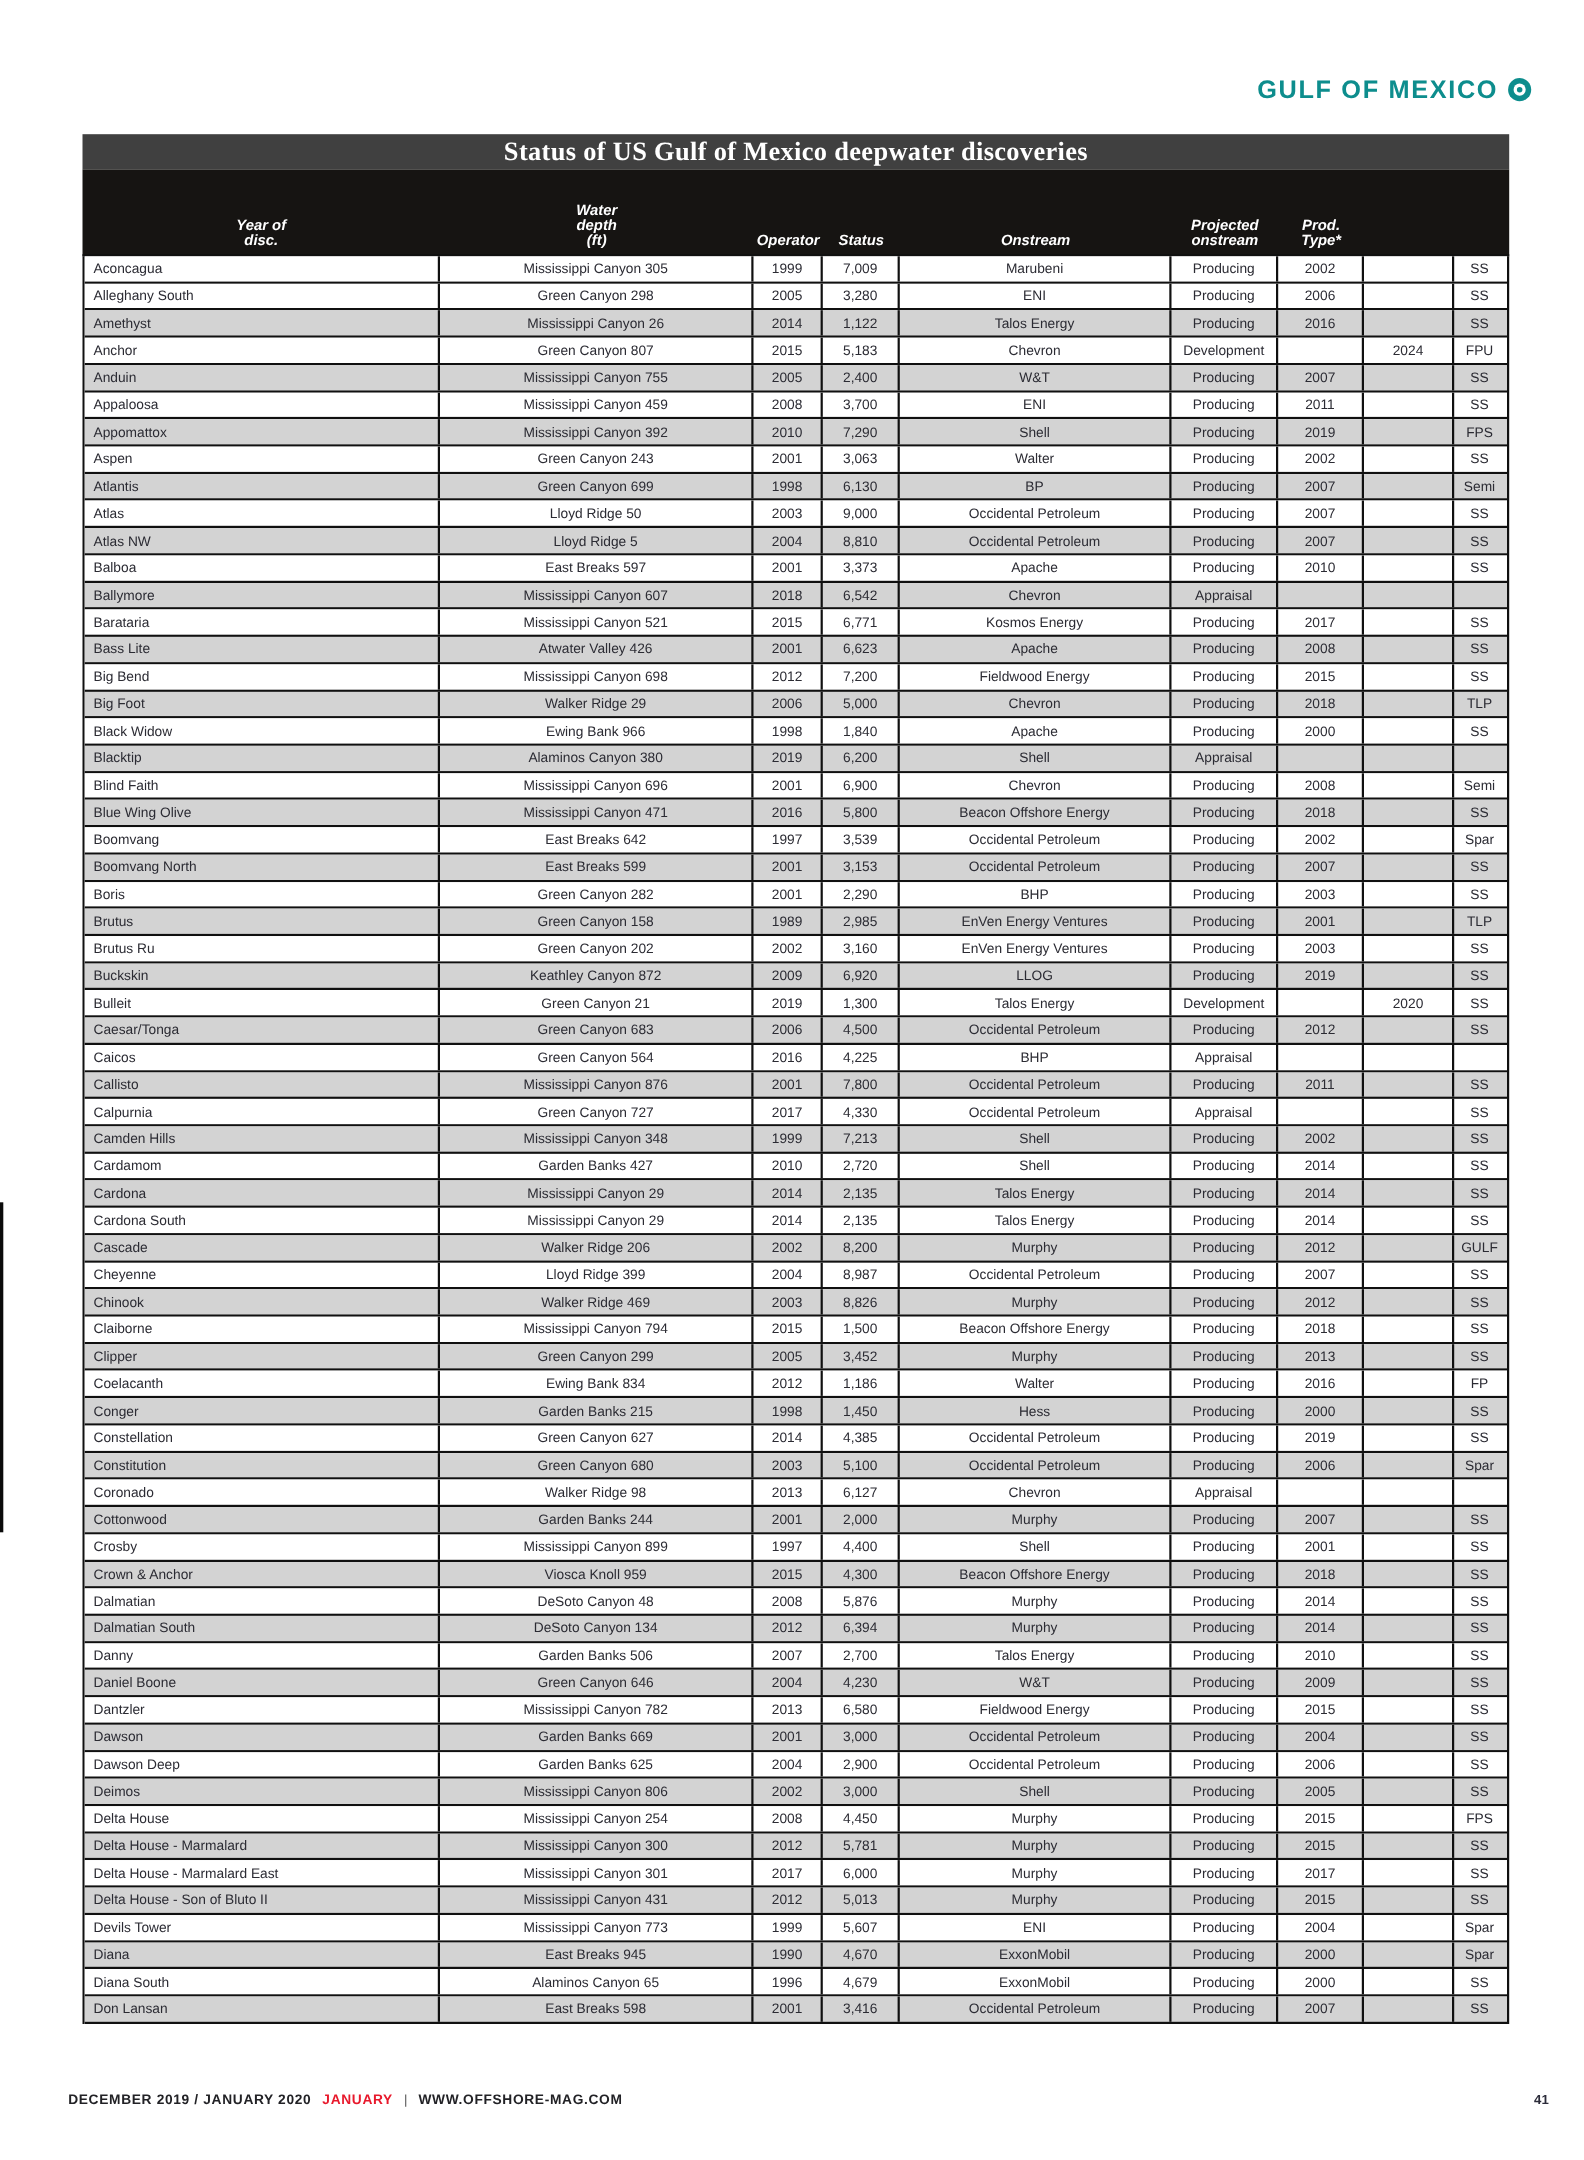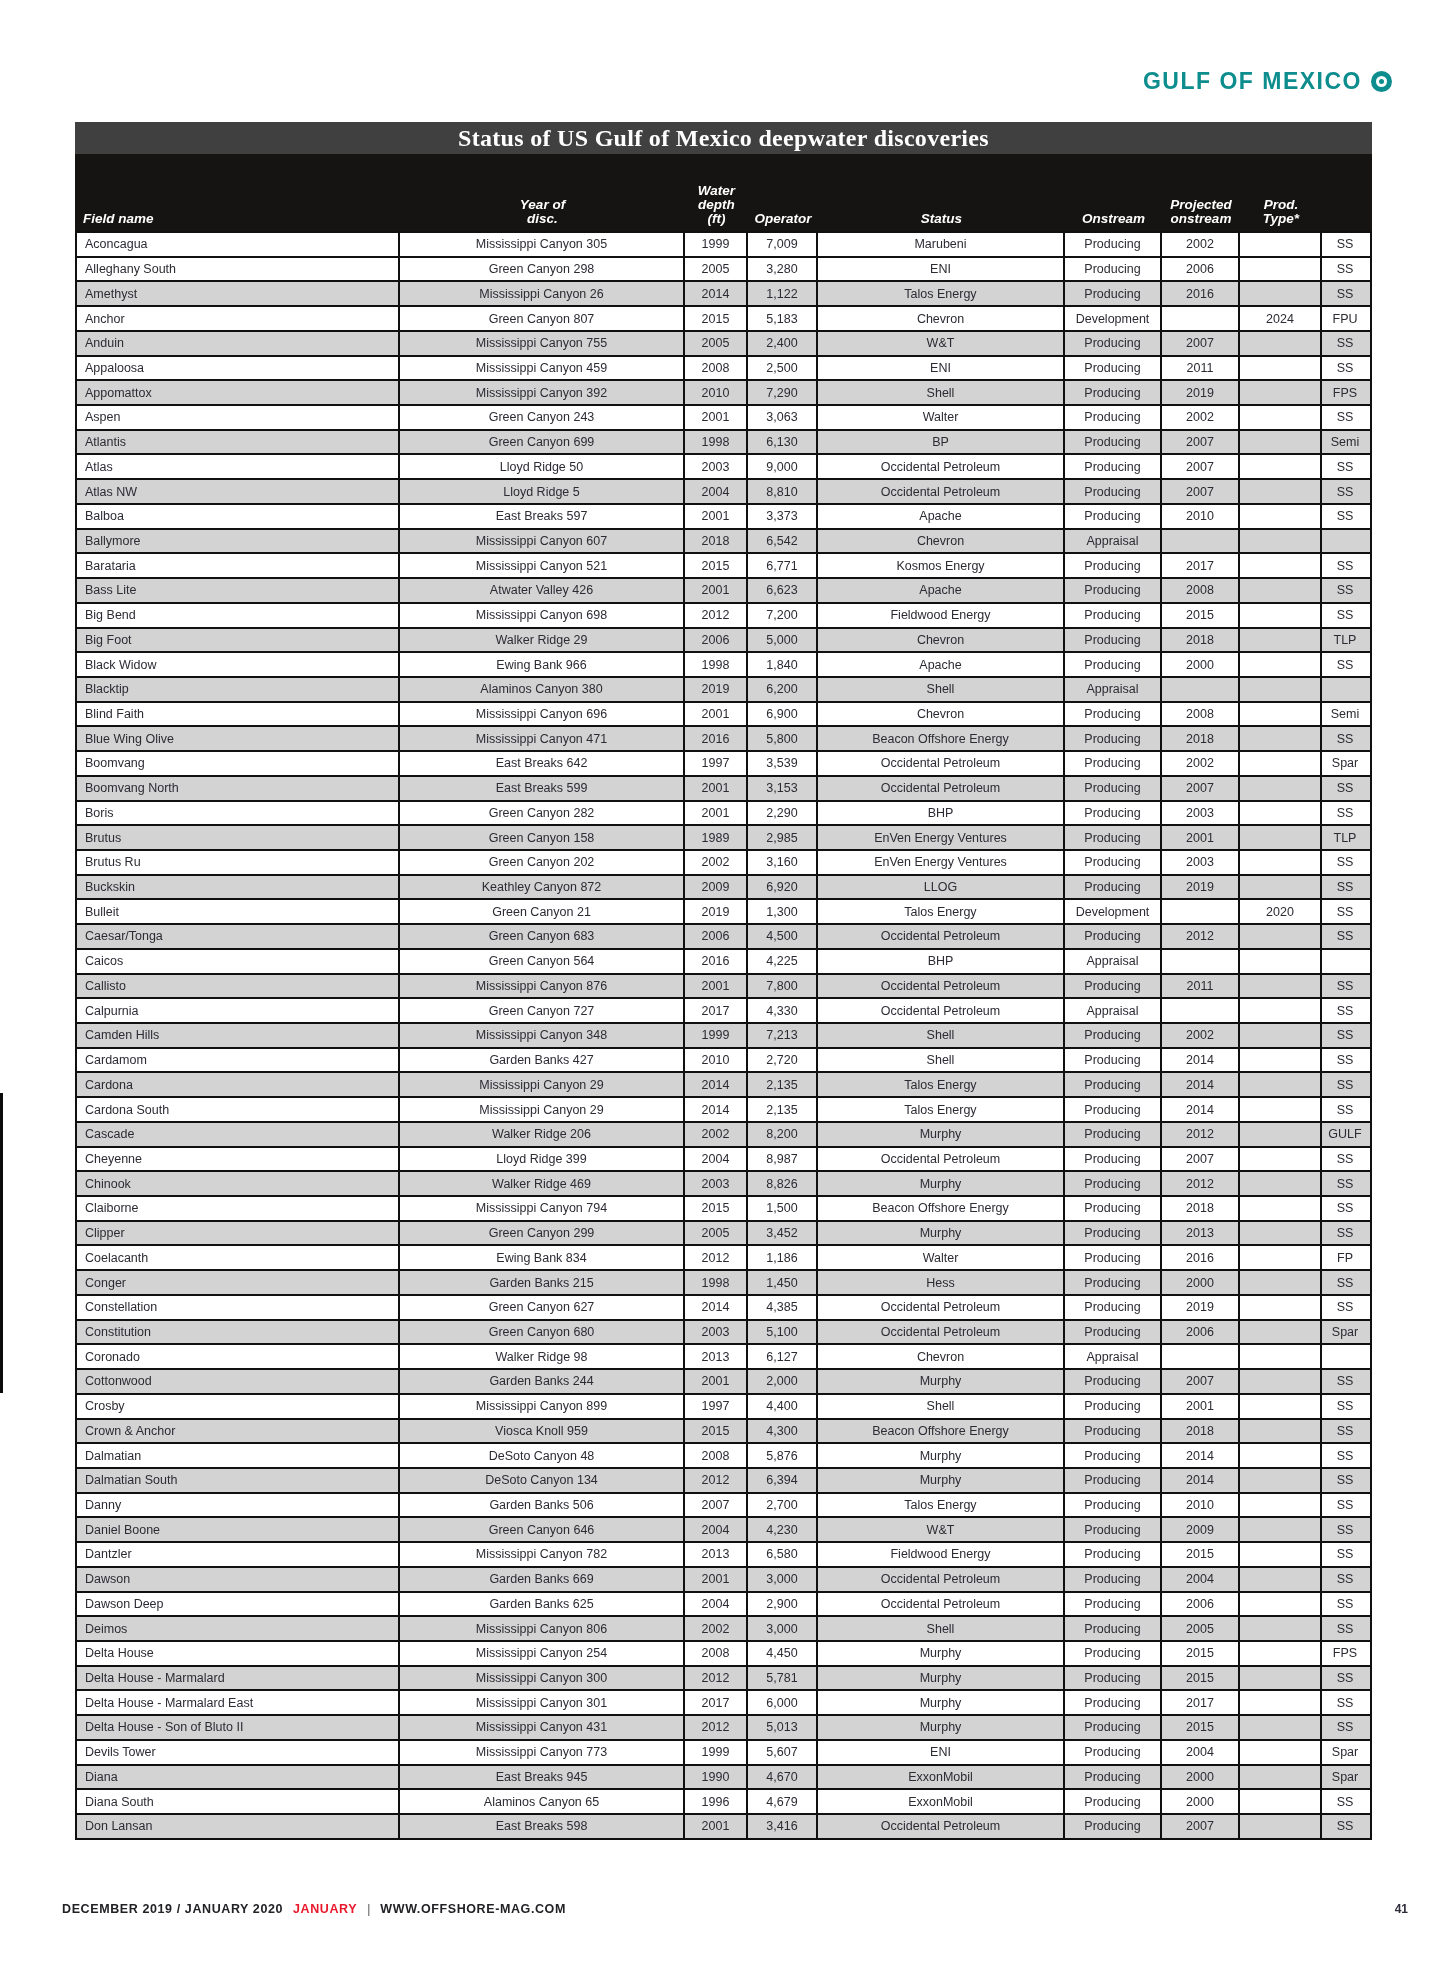--- a/index.html
+++ b/index.html
@@ -68,21 +68,20 @@
 <body>
 
 <div class="section-header">
   <span class="label">GULF OF MEXICO</span>
   <span class="gom-icon"></span>
 </div>
 
 <div class="table-wrap">
   <div class="table-title">Status of US Gulf of Mexico deepwater discoveries</div>
   <div class="table-head">
-    <div class="hcell first">Field name</div>
     <div class="hcell">Year of
 disc.</div>
     <div class="hcell">Water
 depth
 (ft)</div>
     <div class="hcell">Operator</div>
     <div class="hcell">Status</div>
     <div class="hcell">Onstream</div>
     <div class="hcell">Projected
 onstream</div>
@@ -142,21 +141,21 @@
         <div class="cell c4">W&amp;T</div>
         <div class="cell c5">Producing</div>
         <div class="cell c6">2007</div>
         <div class="cell c7"></div>
         <div class="cell c8">SS</div>
       </div>
       <div class="trow">
         <div class="cell c0">Appaloosa</div>
         <div class="cell c1">Mississippi Canyon 459</div>
         <div class="cell c2">2008</div>
-        <div class="cell c3">2,500</div>
+        <div class="cell c3">3,700</div>
         <div class="cell c4">ENI</div>
         <div class="cell c5">Producing</div>
         <div class="cell c6">2011</div>
         <div class="cell c7"></div>
         <div class="cell c8">SS</div>
       </div>
       <div class="trow alt">
         <div class="cell c0">Appomattox</div>
         <div class="cell c1">Mississippi Canyon 392</div>
         <div class="cell c2">2010</div>

